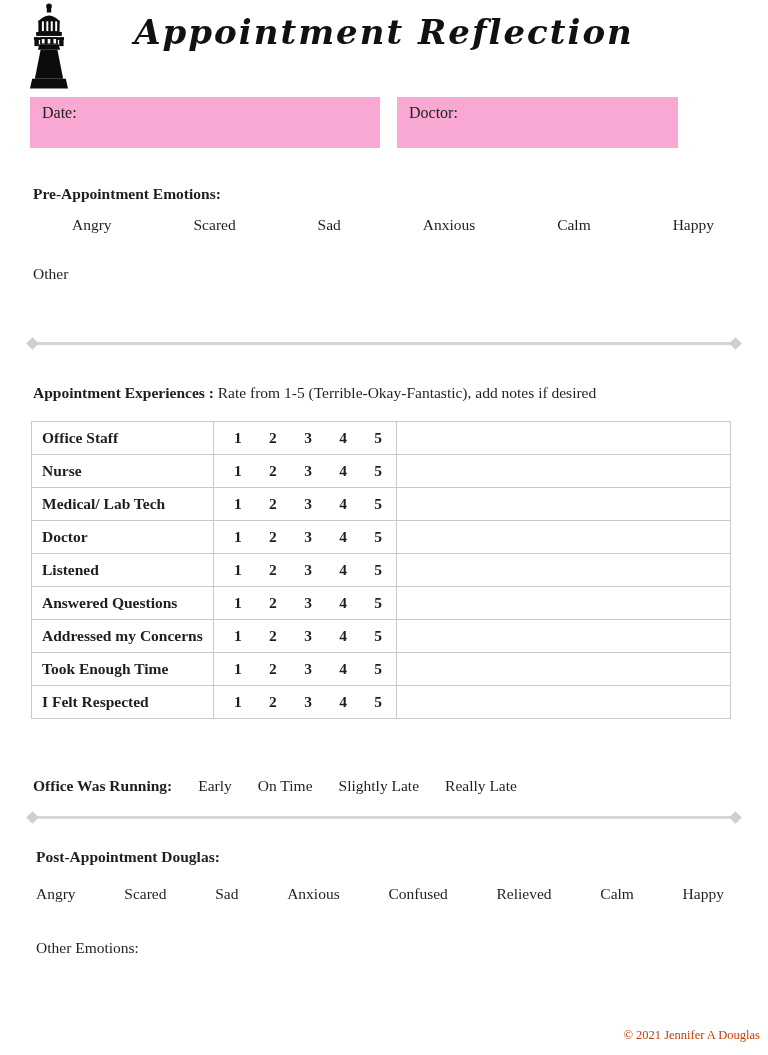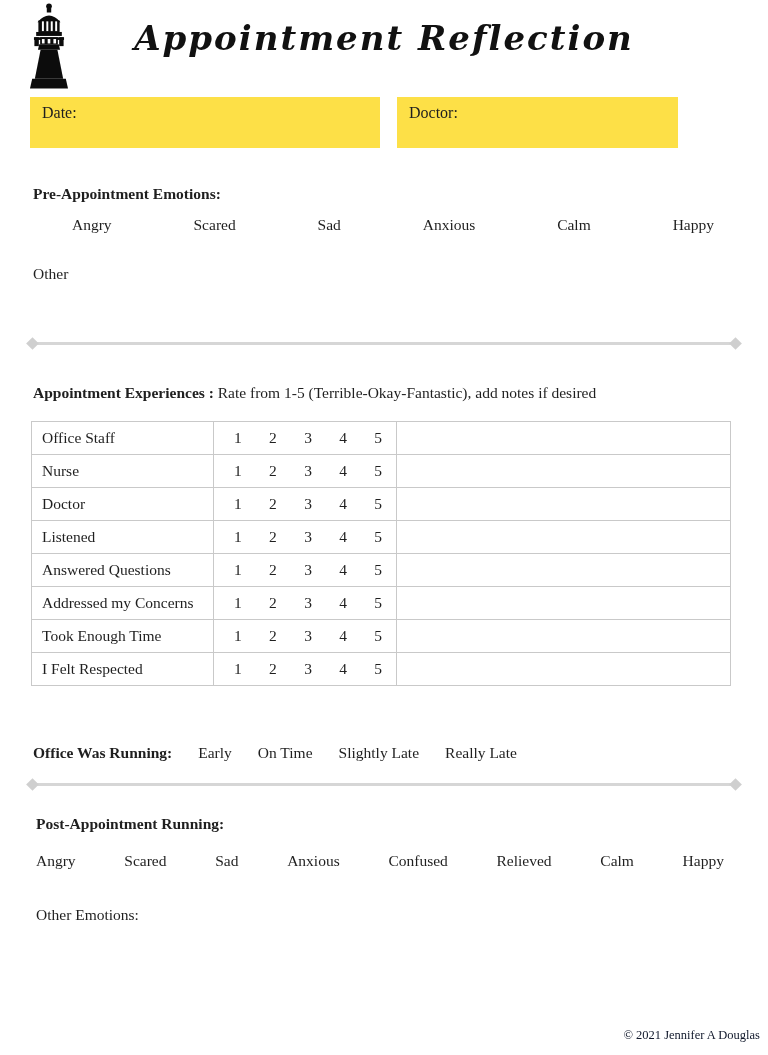--- a/index.html
+++ b/index.html
@@ -5,57 +5,57 @@
   * { margin:0; padding:0; box-sizing:border-box; }
   html,body { background:#ffffff; }
   body {
     width:768px; height:1055px; position:relative; overflow:hidden;
     font-family:"Liberation Serif", serif; color:#1f1f1f;
   }
   
   .header { position:relative; height:97px; }
   .logo { position:absolute; left:26px; top:2px; width:46px; height:90px; }
   .title {
-    text-align:center; padding-top:18px;
+    text-align:center; padding-top:12px;
     font-family:"DejaVu Serif", serif; font-style:italic; font-weight:600;
     font-size:34px; letter-spacing:2px; color:#111;
   }
   
   .fields { display:flex; gap:17px; margin:0 38px 0 30px; }
-  .field-box { background:#fde047; height:51px; padding:7px 0 0 12px; font-size:16px; }
+  .field-box { background:#f9a8d4; height:51px; padding:7px 0 0 12px; font-size:16px; }
   .field-date { width:350px; }
   .field-doctor { width:281px; }
   
   .h-bold { font-weight:bold; font-size:15.5px; }
   .pre-heading { margin:37px 0 0 33px; }
   .exp-heading { margin:36px 38px 0 33px; font-size:15.5px; }
   
   .pre-emotions { display:flex; justify-content:space-between; margin:13px 54px 0 72px; font-size:15.5px; }
   .post-emotions { display:flex; justify-content:space-between; margin:19px 44px 0 36px; font-size:15.5px; }
   .other { margin:31px 0 0 33px; font-size:15.5px; }
   .other-post { margin:36px 4px 0 36px; font-size:15.5px;font-family:Liberation Serif, serif; }
   
   .divider { display:flex; align-items:center; margin:0 30px; height:10px; }
   .divider .line { flex:1; height:3px; background:#d6d6d6; }
   .diamond { width:9px; height:9px; background:#cfcfcf; transform:rotate(45deg); flex:0 0 auto; margin:0 -2px; }
   .div1 { margin-top:55px; }
   .div2 { margin-top:17px; }
   
   table.exp { border-collapse:collapse; table-layout:fixed; width:699px; margin:19px 38px 0 31px; }
-  table.exp td { border:1px solid #c9c9c9; height:33px; font-size:15.5px; vertical-align:middle; }
+  table.exp td { border:1px solid #c9c9c9; height:33px; font-size:15.5px; vertical-align:middle;font-weight:bold; }
   td.c-label { width:182px; padding-left:10px; }
   td.c-scale { width:183px; }
   td.c-notes { width:334px; }
   .scale-inner { display:flex; justify-content:space-between; padding:0 14px 0 20px; }
   .scale-inner span { cursor:pointer; }
   
   .office-row { display:flex; align-items:baseline; gap:26px; margin:58px 0 0 33px; font-size:15.5px; }
   .office-row .opt { cursor:pointer; }
   
-  .footer { position:absolute; right:8px; bottom:12px; font-size:12.5px; color:#0f172a; }
+  .footer { position:absolute; right:8px; bottom:12px; font-size:12.5px; color:#c2410c; }
 </style>
 </head>
 <body>
 
 <div class="header">
   <svg class="logo" viewBox="0 0 52 100" aria-hidden="true">
     <g fill="#0c0c0c">
       <circle cx="26" cy="4" r="3.2"></circle>
       <rect x="23.5" y="6" width="5" height="5"></rect>
       <path d="M13,22 Q26,7 39,22 Z"></path>
@@ -138,20 +138,33 @@
         <span>1</span>
         <span>2</span>
         <span>3</span>
         <span>4</span>
         <span>5</span>
       </div>
         </td>
       <td class="c-notes"></td>
     </tr>
     <tr>
+      <td class="c-label">Medical/ Lab Tech</td>
+      <td class="c-scale">
+          <div class="scale-inner">
+        <span>1</span>
+        <span>2</span>
+        <span>3</span>
+        <span>4</span>
+        <span>5</span>
+      </div>
+        </td>
+      <td class="c-notes"></td>
+    </tr>
+    <tr>
       <td class="c-label">Doctor</td>
       <td class="c-scale">
           <div class="scale-inner">
         <span>1</span>
         <span>2</span>
         <span>3</span>
         <span>4</span>
         <span>5</span>
       </div>
         </td>
@@ -232,21 +245,21 @@
   <span class="opt">Slightly Late</span>
   <span class="opt">Really Late</span>
 </div>
 
 <div class="divider div2">
   <span class="diamond"></span>
   <span class="line"></span>
   <span class="diamond"></span>
 </div>
 
-<div class="pre-heading h-bold" style="margin-top:26px; margin-left:36px;">Post-Appointment Running:</div>
+<div class="pre-heading h-bold" style="margin-top:26px; margin-left:36px;">Post-Appointment Douglas:</div>
 
 <div class="post-emotions">
   <span class="opt">Angry</span>
   <span class="opt">Scared</span>
   <span class="opt">Sad</span>
   <span class="opt">Anxious</span>
   <span class="opt">Confused</span>
   <span class="opt">Relieved</span>
   <span class="opt">Calm</span>
   <span class="opt">Happy</span>

